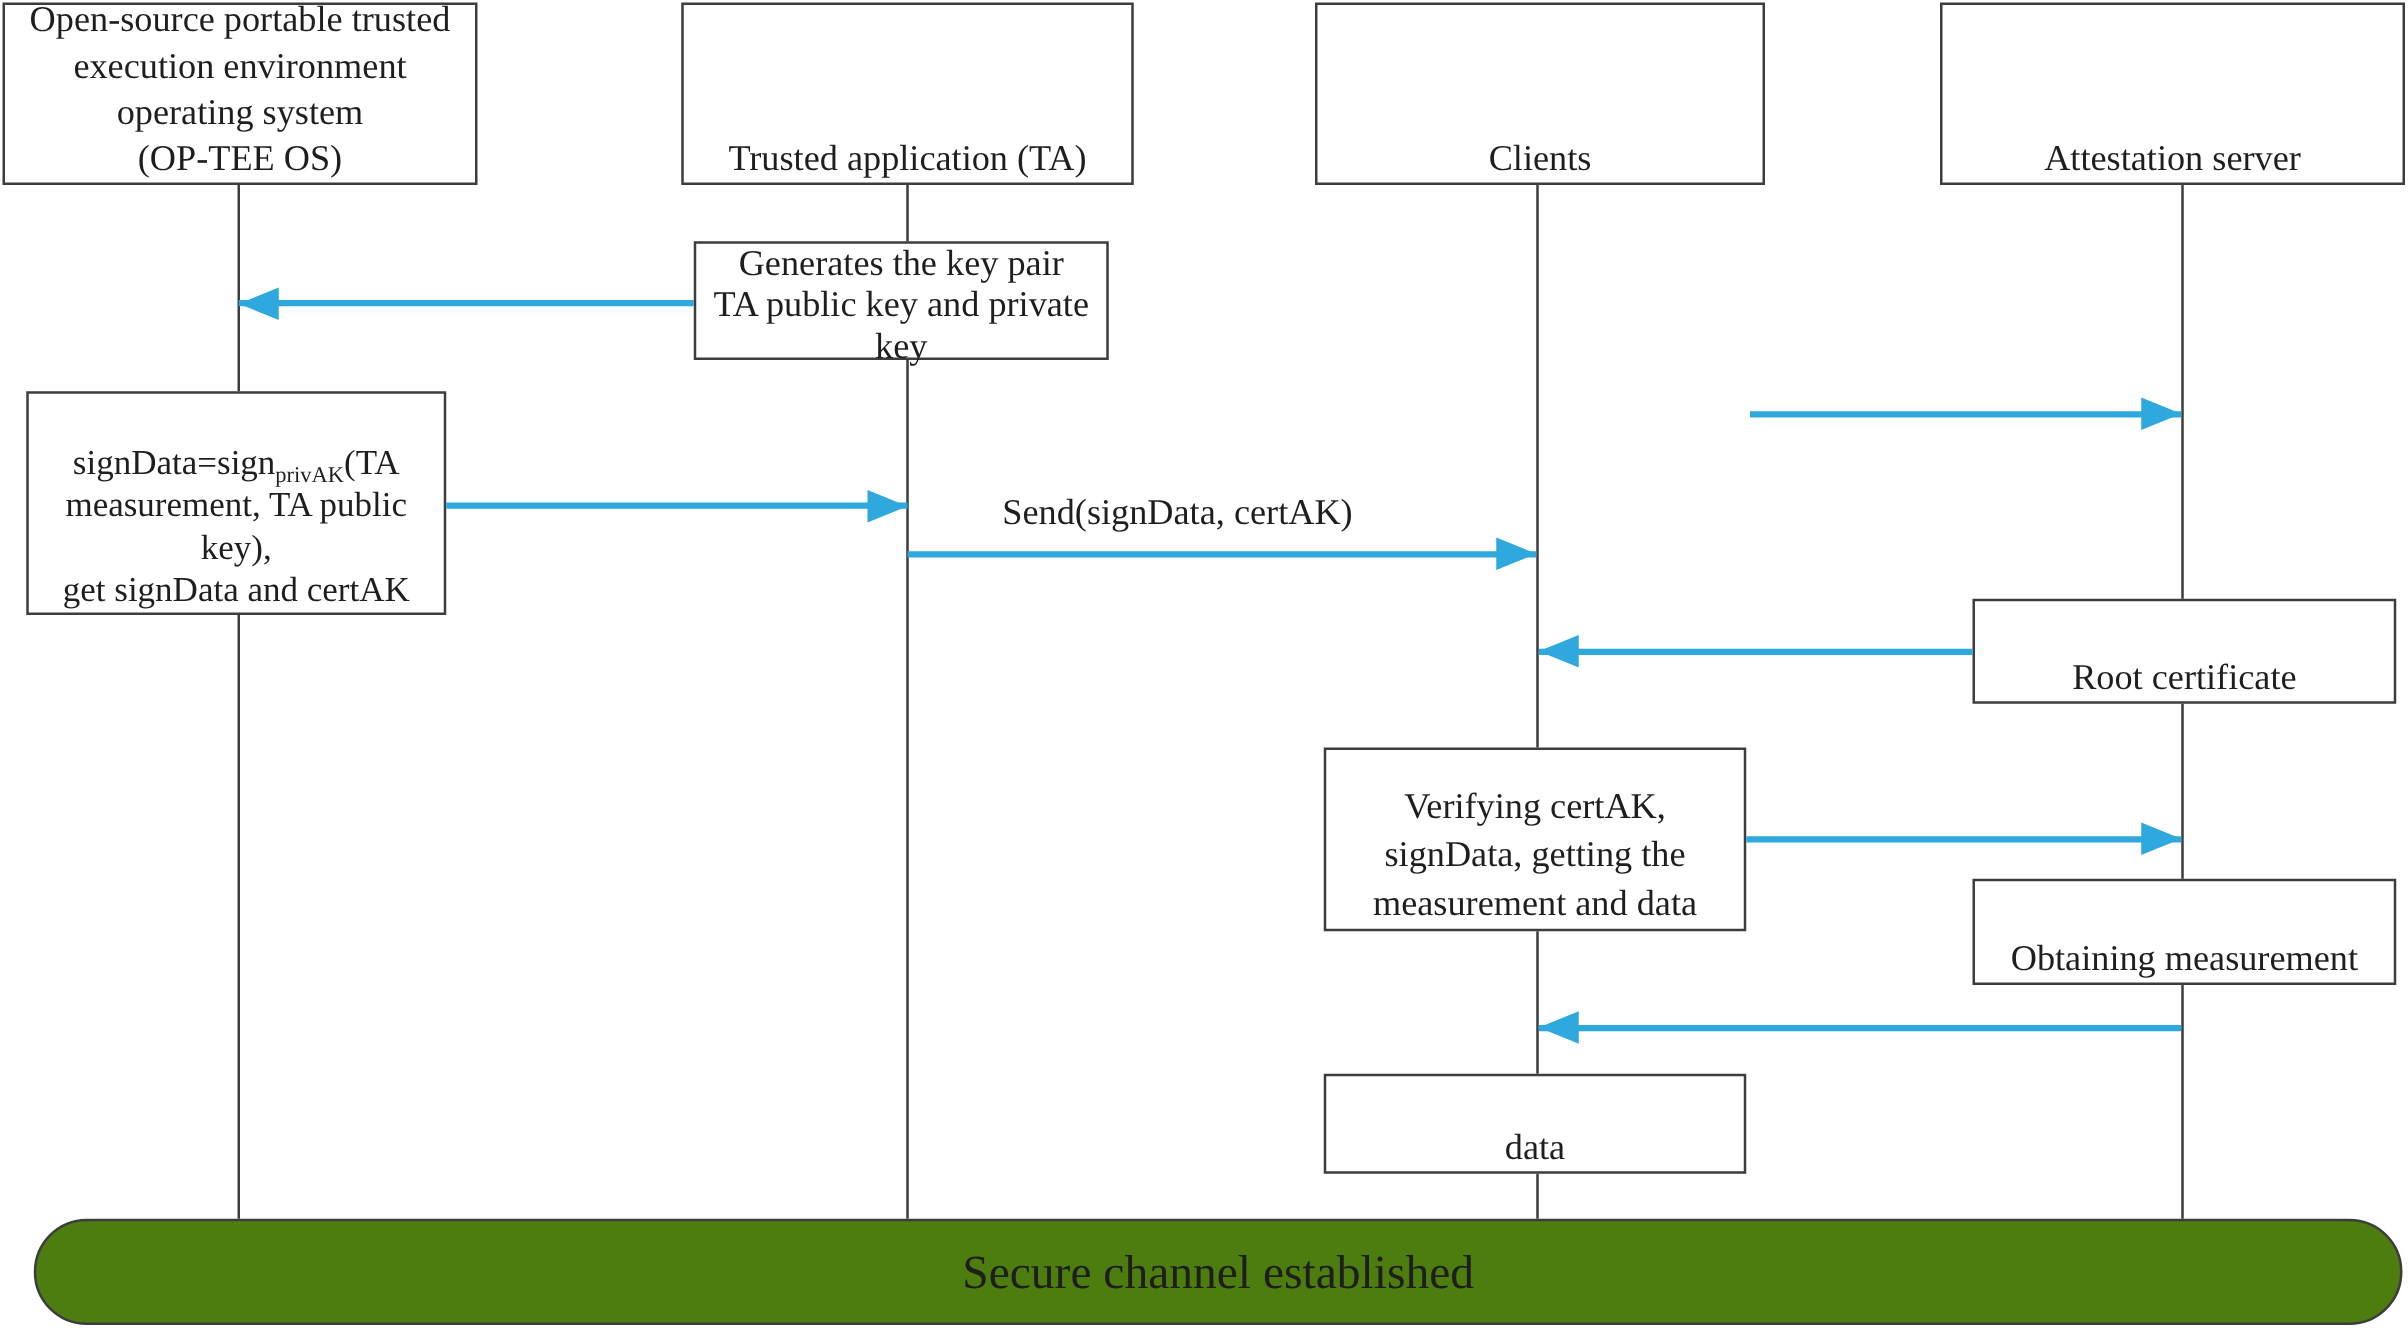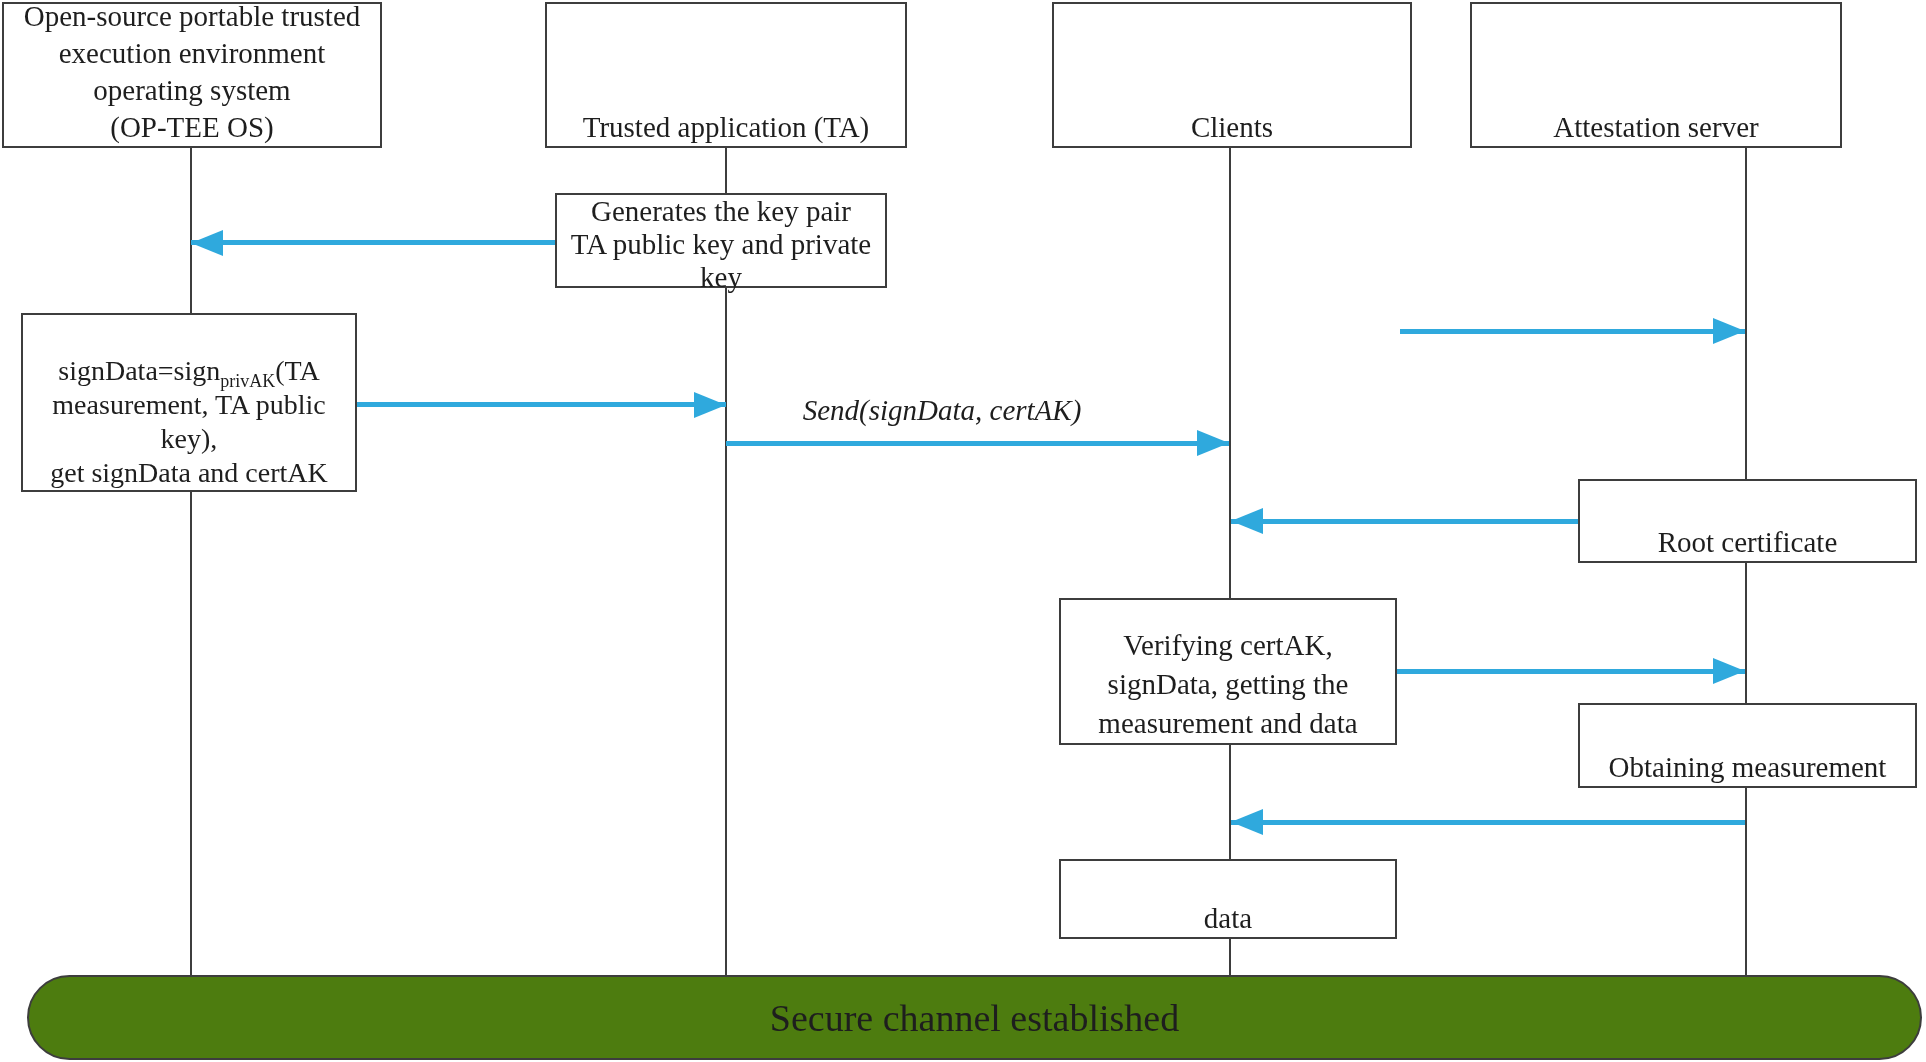--- a/index.html
+++ b/index.html
@@ -25,21 +25,21 @@
     position:absolute; border:2px solid var(--line); border-radius:43px; background:#4d7c0f;
     display:flex; align-items:center; justify-content:center; font-size:38px; z-index:2;
   }
   .aline { position:absolute; height:5px; background:var(--arrow); z-index:3; }
   .head-r { position:absolute; width:0; height:0; z-index:3;
     border-top:13px solid transparent; border-bottom:13px solid transparent;
     border-left:32px solid var(--arrow); }
   .head-l { position:absolute; width:0; height:0; z-index:3;
     border-top:13px solid transparent; border-bottom:13px solid transparent;
     border-right:32px solid var(--arrow); }
-  .msg-label { position:absolute; font-size:29px; white-space:nowrap; transform:translateX(-50%); z-index:4;font-style:italic; }
+  .msg-label { position:absolute; font-size:29px; white-space:nowrap; transform:translateX(-50%); z-index:4; }
   sub { font-size:18px; line-height:0; }
 </style>
 </head>
 <body>
 
 <div class="canvas">
 
   <div class="lifeline" style="left:190px"></div>
   <div class="lifeline" style="left:725px"></div>
   <div class="lifeline" style="left:1229px"></div>
@@ -50,21 +50,21 @@
     <div class="ln">execution environment</div>
     <div class="ln">operating system</div>
     <div class="ln">(OP-TEE OS)</div>
   </div>
   <div class="box hdr" style="left:545px;width:362px">
     <div class="ln">Trusted application (TA)</div>
   </div>
   <div class="box hdr" style="left:1052px;width:360px">
     <div class="ln">Clients</div>
   </div>
-  <div class="box hdr" style="left:1470px;width:372px">
+  <div class="box hdr" style="left:1552px;width:372px">
     <div class="ln">Attestation server</div>
   </div>
 
   <div class="box note-gen" style="left:555px;top:193px;width:332px;height:95px">
     <div class="ln">Generates the key pair</div>
     <div class="ln">TA public key and private</div>
     <div class="ln">key</div>
   </div>
 
   <div class="box note-sign" style="left:21px;top:313px;width:336px;height:179px">

